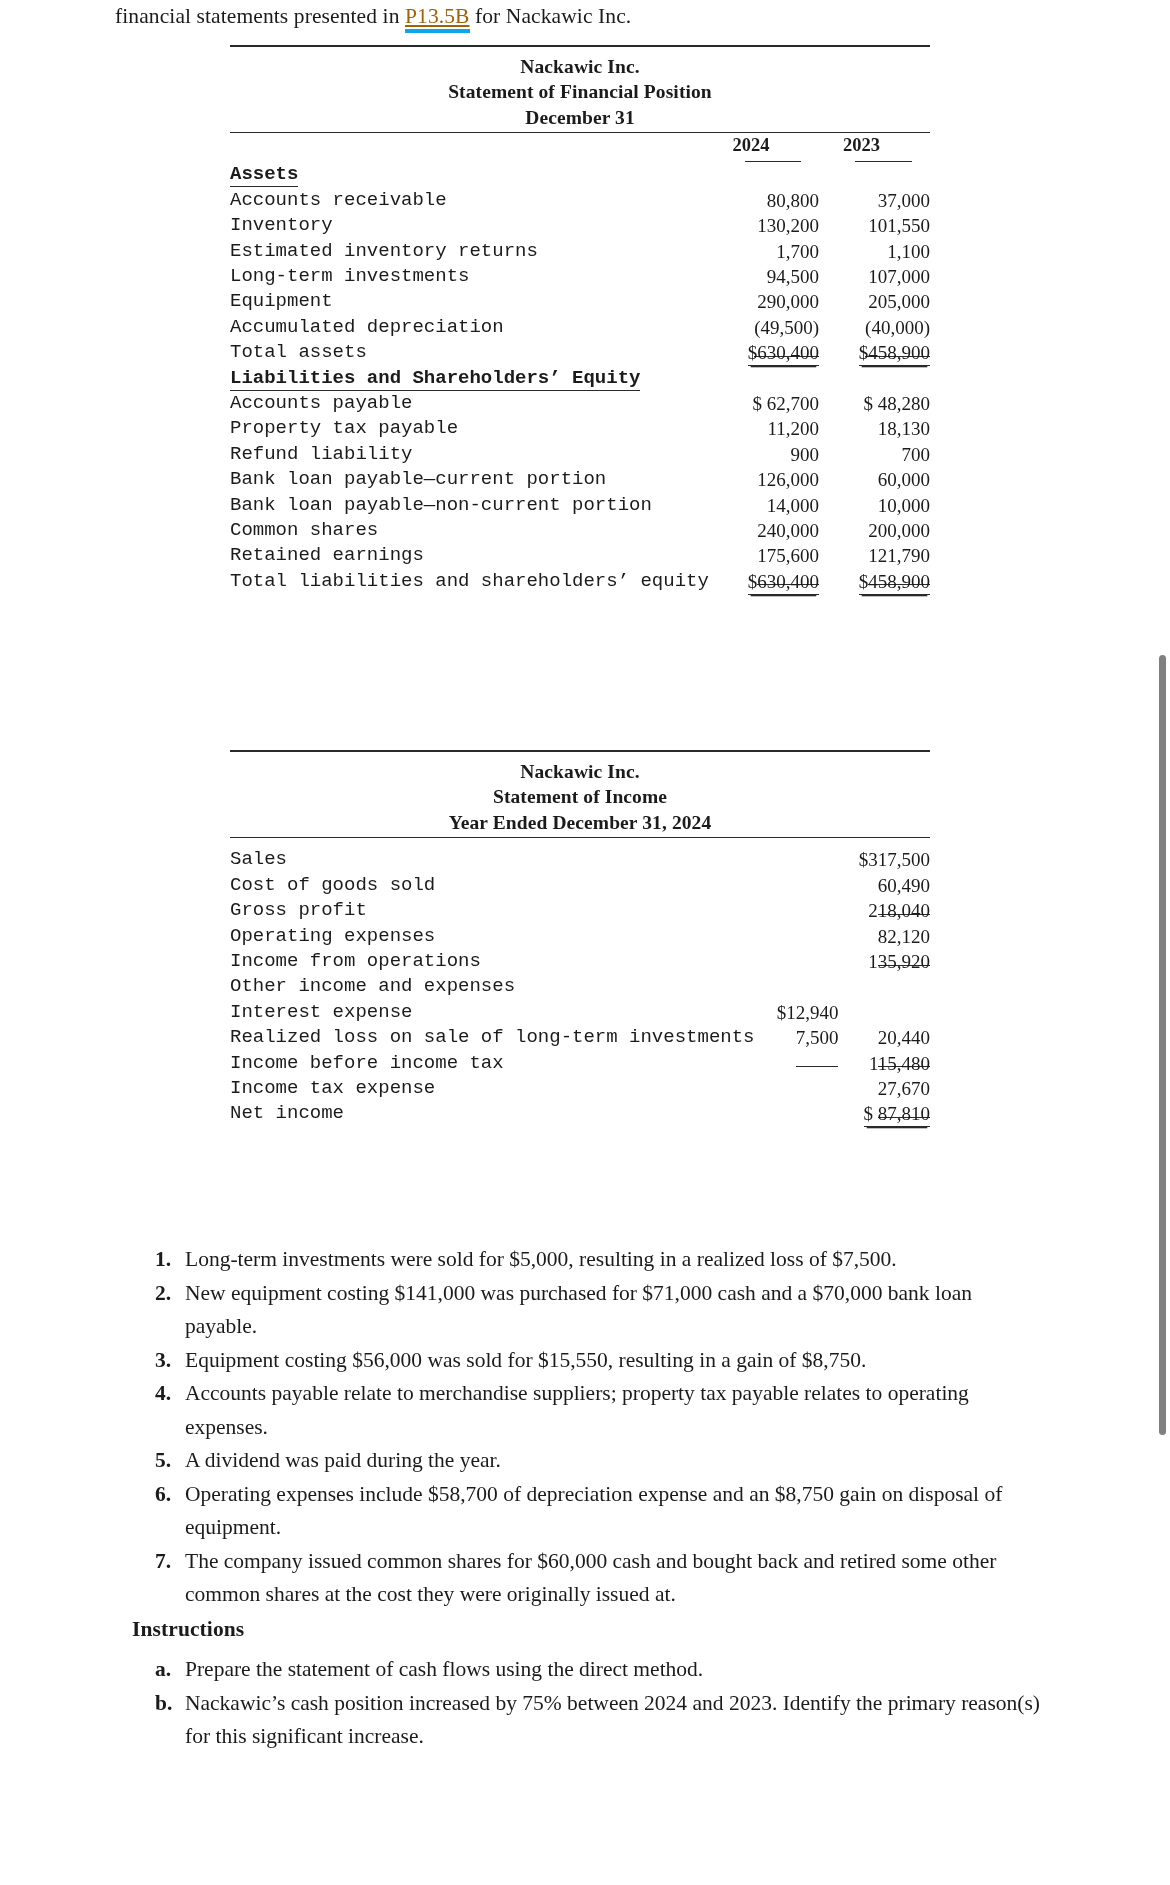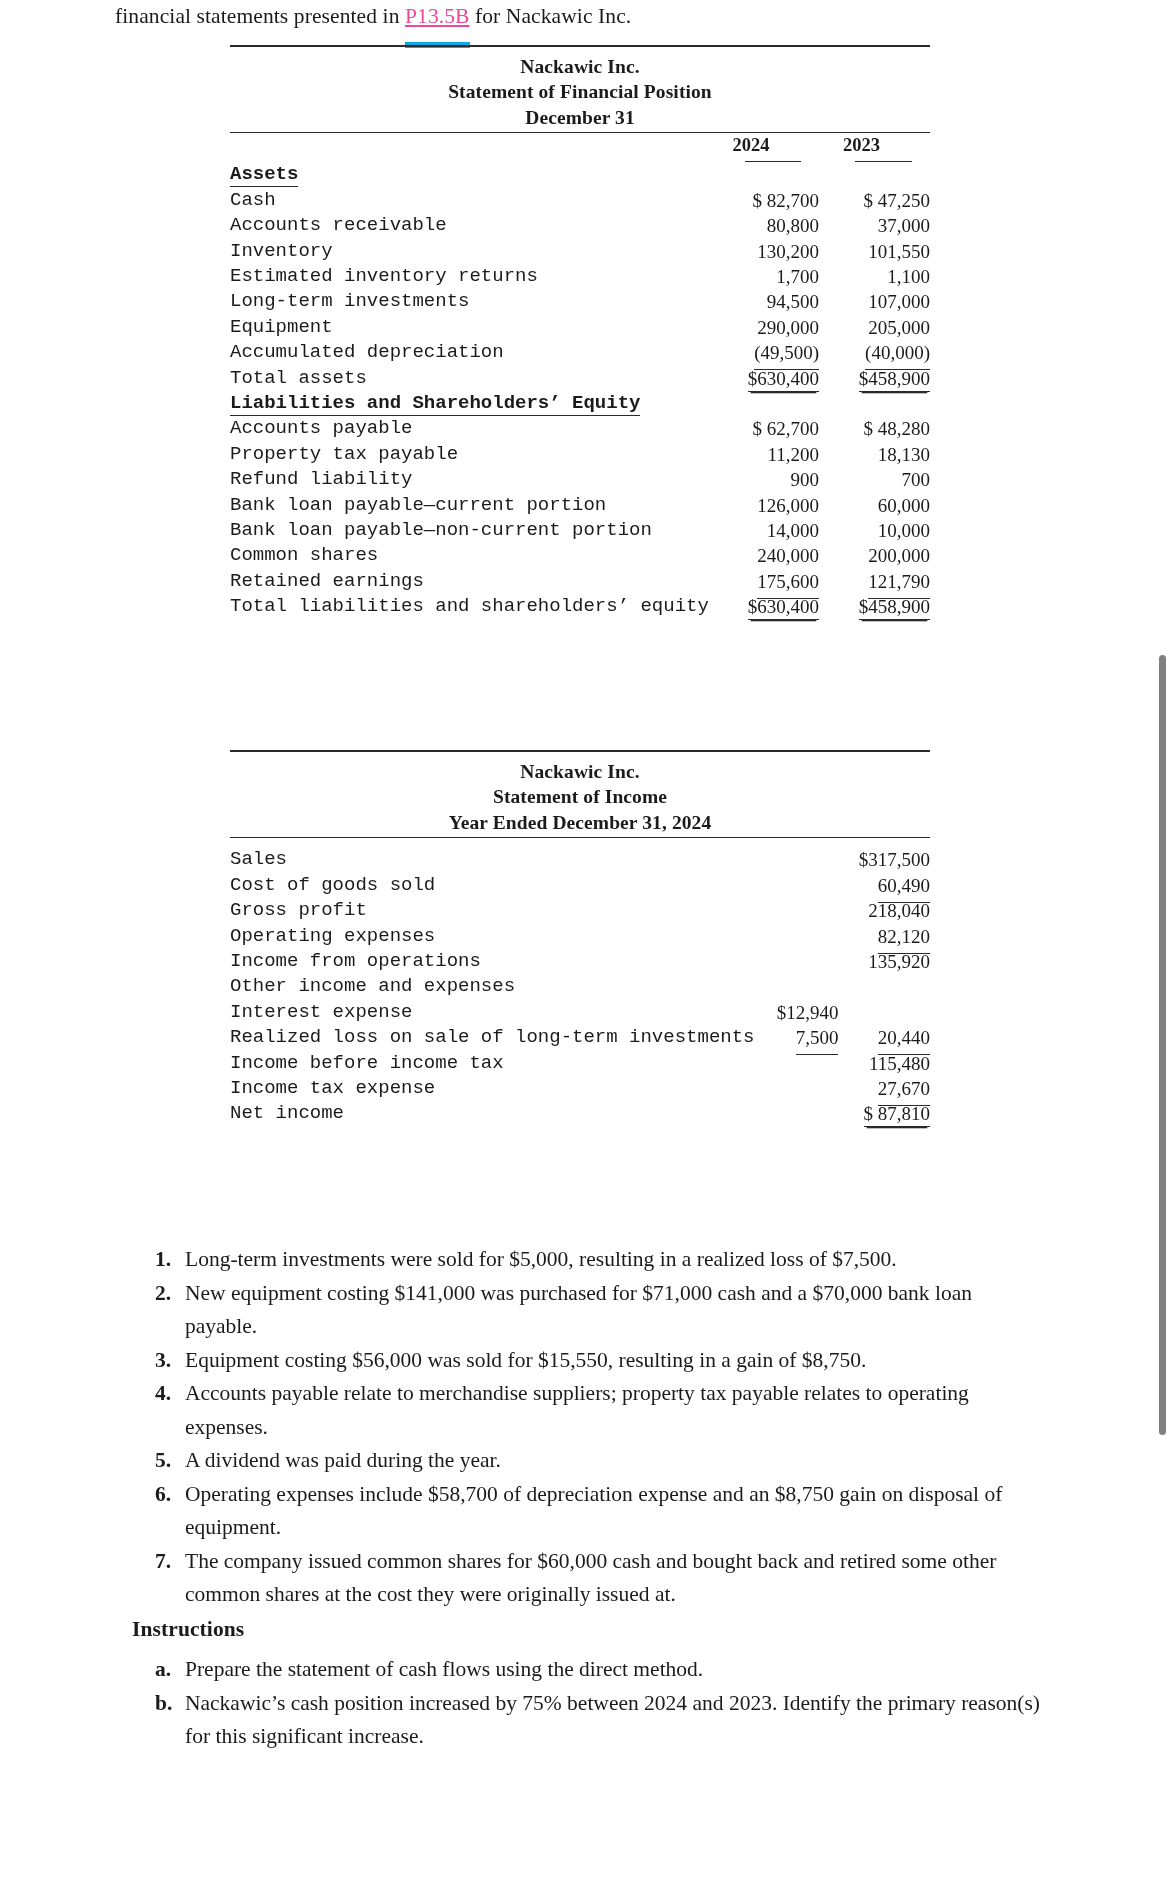--- a/index.html
+++ b/index.html
@@ -27,23 +27,23 @@
   .intro-line {
     position: absolute;
     left: 115px;
     top: 2px;
     font-size: 21.5px;
     line-height: 28px;
     letter-spacing: 0.1px;
     white-space: nowrap;
   }
   .xref-link {
-    color: #ec4899;
-    border-bottom: 6px solid #0ea5e9;
-    padding-bottom: 14px;
+    color: #a16207;
+    border-bottom: 4px solid #0ea5e9;
+    padding-bottom: 1px;
   }
 
   
   .stmt {
     position: absolute;
     left: 230px;
     width: 700px;
   }
   #balance-sheet { top: 45px; }
   #income-statement { top: 750px; }
@@ -88,21 +88,21 @@
   .yearrule td { height: 0; padding: 0; font-size: 0; line-height: 0; }
 
   .section-head {
     font-weight: bold;
     display: inline-block;
     border-bottom: 1.4px solid #2a2a2a;
     padding-bottom: 1px;
     line-height: 22px;
   }
 
-  .u-single { border-bottom: 1.3px solid #2a2a2a; padding-bottom: 6px; }
+  .u-single { border-bottom: 1.3px solid #2a2a2a; padding-bottom: 18px; }
   .u-double {
     border-bottom: 1.3px solid #2a2a2a;
     padding-bottom: 2px;
     box-shadow: 0 4px 0 -2.7px #2a2a2a;
   }
 
   .head-rule-under-title {
     border-top: 1.6px solid #2a2a2a;
   }
 
@@ -199,25 +199,20 @@
             </td>
       </tr>
 
       <tr class="r">
         <td class="c-label"><span class="section-head">Assets</span></td>
         <td class="c-num-a"></td>
         <td class="c-num-b"></td>
       </tr>
 
       <tr class="r">
-        <td class="c-label">Cash</td>
-        <td class="c-num-a">$ 82,700</td>
-        <td class="c-num-b">$ 47,250</td>
-      </tr>
-      <tr class="r">
         <td class="c-label">Accounts receivable</td>
         <td class="c-num-a">80,800</td>
         <td class="c-num-b">37,000</td>
       </tr>
       <tr class="r">
         <td class="c-label">Inventory</td>
         <td class="c-num-a">130,200</td>
         <td class="c-num-b">101,550</td>
       </tr>
       <tr class="r">

